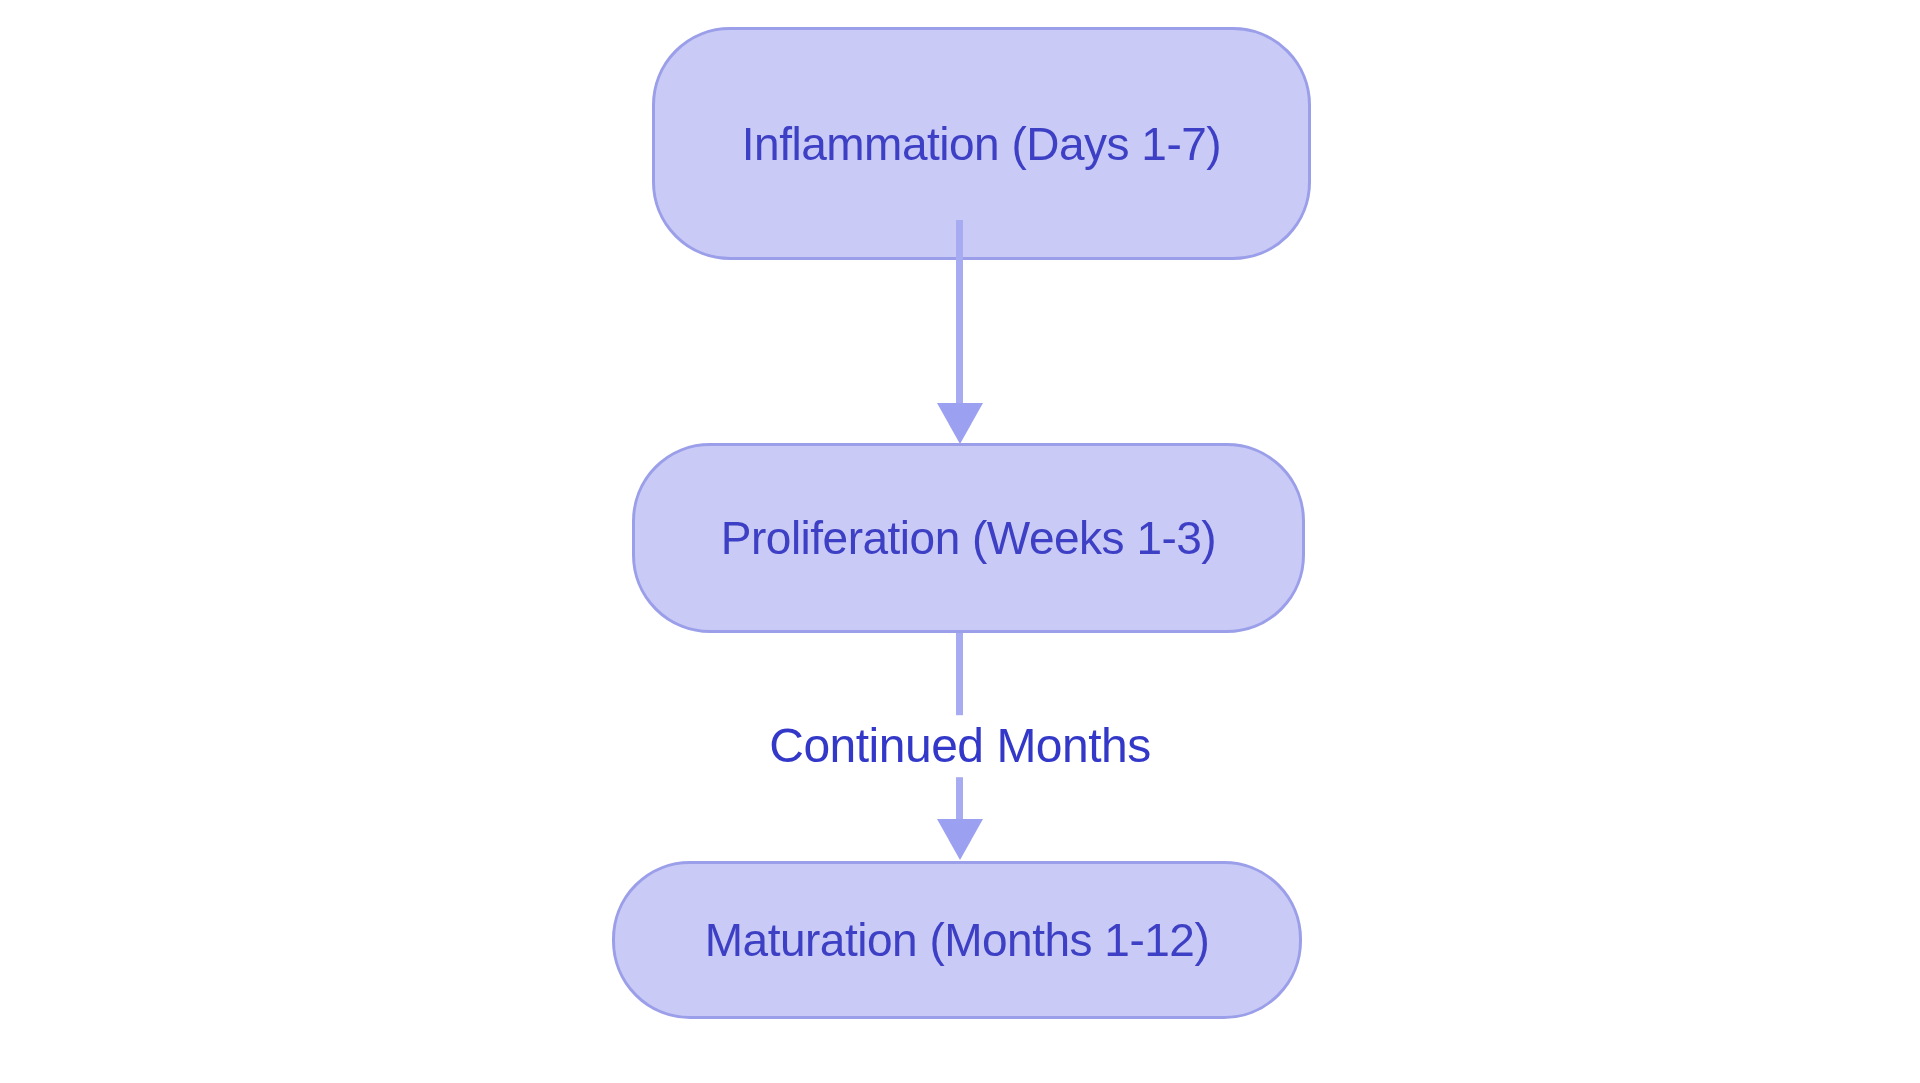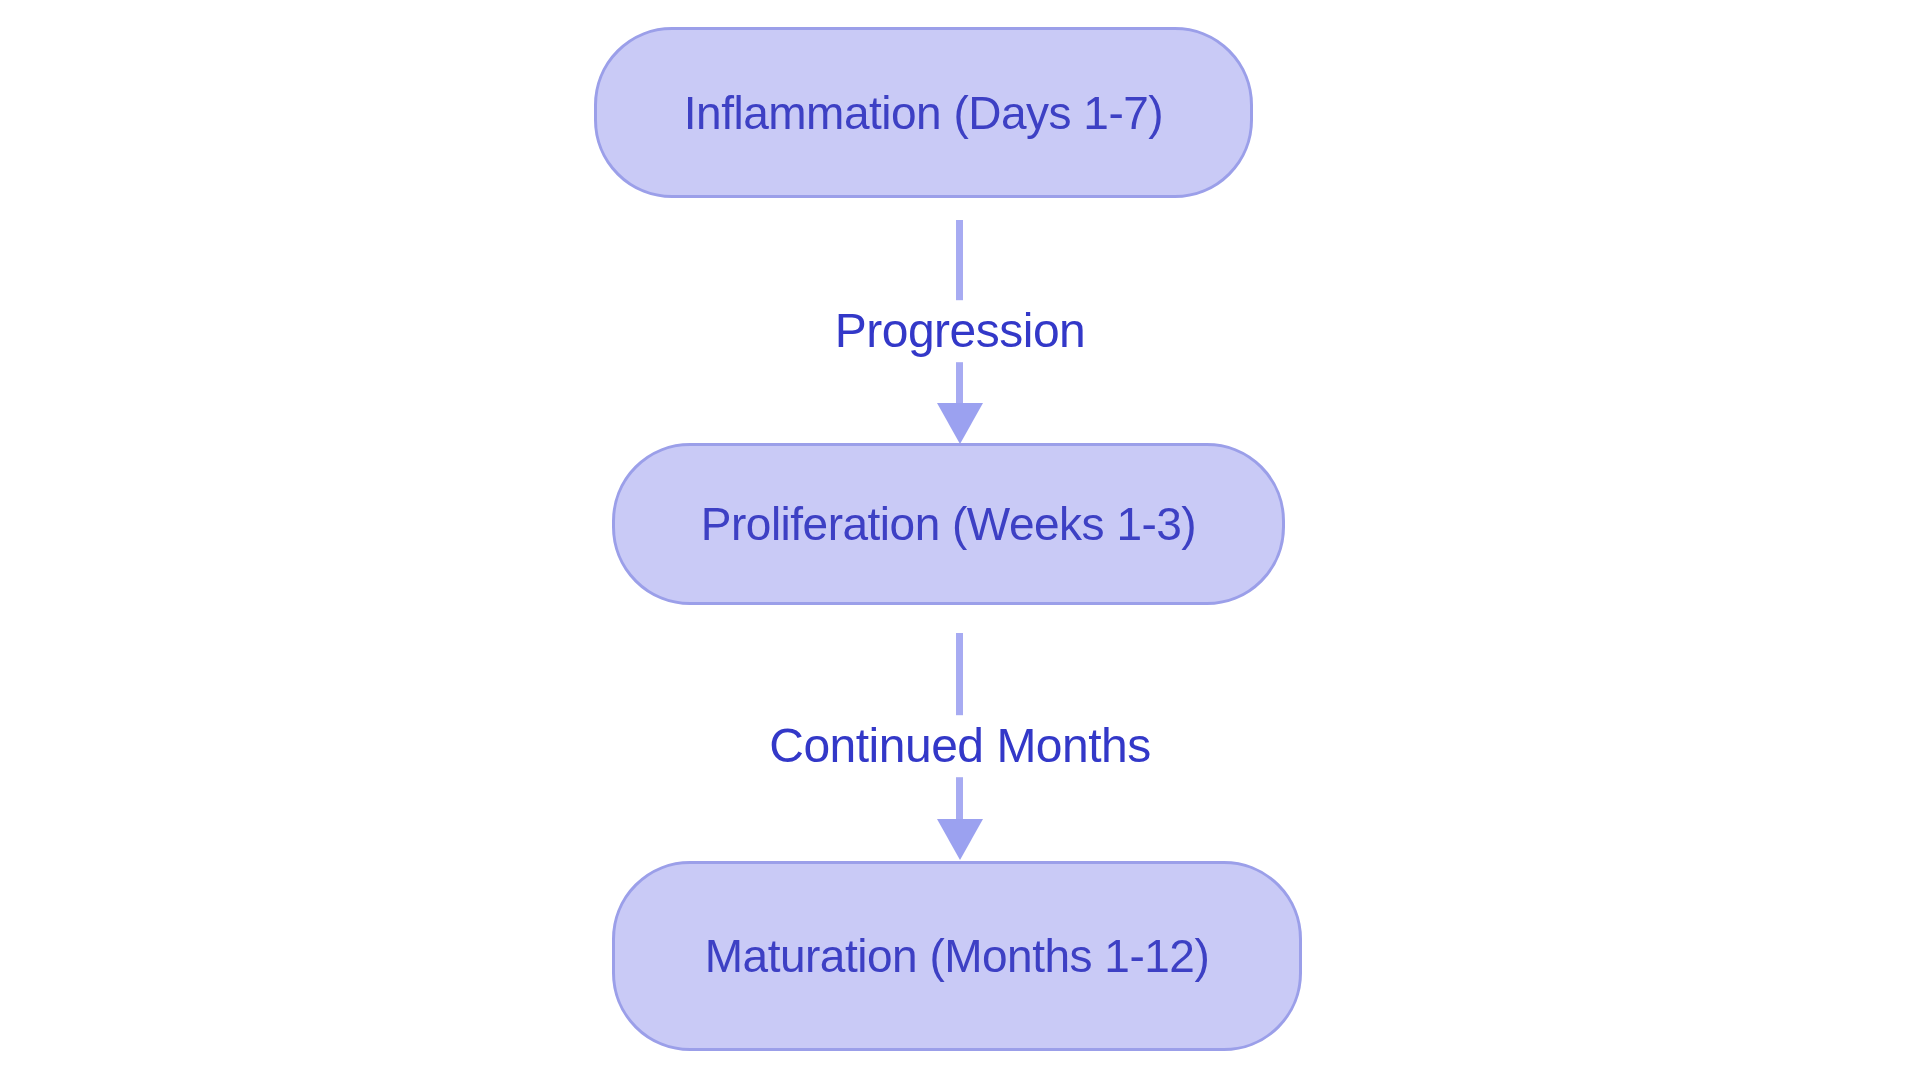--- a/index.html
+++ b/index.html
@@ -24,23 +24,23 @@
     display: flex;
     align-items: center;
     justify-content: center;
   }
   .node-label {
     color: var(--node-text, #3D40C4);
     font-size: 46px;
     letter-spacing: -0.5px;
     white-space: nowrap;
   }
-  .node1 { left: 594px; top: 27px;  width: 659px; height: 171px; }
-  .node2 { left: 612px; top: 443px; width: 673px; height: 162px; }
-  .node3 { left: 612px; top: 861px; width: 690px; height: 190px; }
+  .node1 { left: 652px; top: 27px;  width: 659px; height: 233px; }
+  .node2 { left: 632px; top: 443px; width: 673px; height: 190px; }
+  .node3 { left: 612px; top: 861px; width: 690px; height: 158px; }
 
   .edge-line {
     position: absolute;
     width: 7px;
     left: 956px;
     background: var(--edge-line, #A7ABF2);
   }
   .edge-line.e1 { top: 220px; height: 186px; }
   .edge-line.e2 { top: 633px; height: 189px; }
 
@@ -75,21 +75,20 @@
 <body>
 
 <div class="canvas">
 
   <div class="node node1">
     <span class="node-label">Inflammation (Days 1-7)</span>
   </div>
 
   <div class="edge-line e1"></div>
   <div class="arrowhead a1"></div>
-  <div class="edge-label l1">Progression</div>
 
   <div class="node node2">
     <span class="node-label">Proliferation (Weeks 1-3)</span>
   </div>
 
   <div class="edge-line e2"></div>
   <div class="arrowhead a2"></div>
   <div class="edge-label l2">Continued Months</div>
 
   <div class="node node3">

